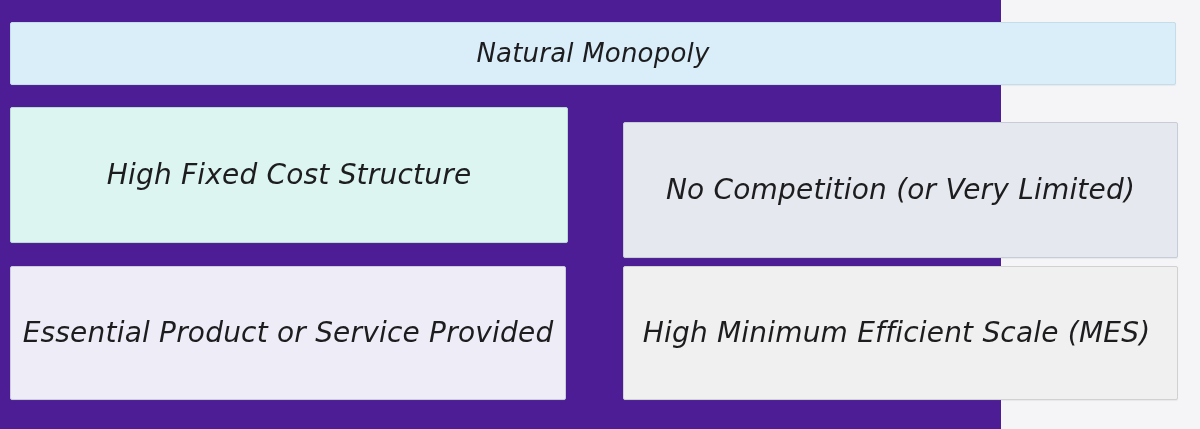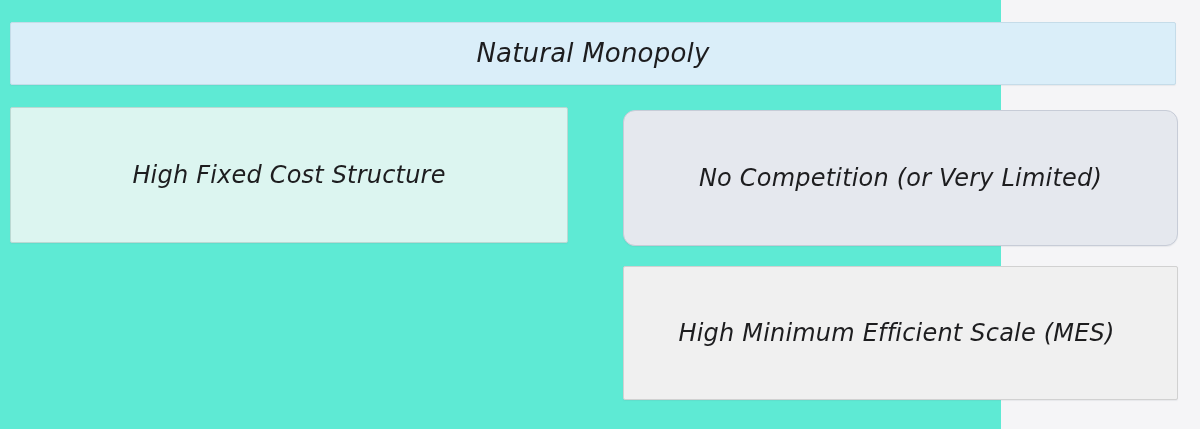--- a/index.html
+++ b/index.html
@@ -11,21 +11,21 @@
     height: 429px;
     background: #f5f5f7;
     font-family: "Liberation Sans", sans-serif;
     overflow: hidden;
   }
 
   #diagram-canvas {
     position: relative;
     width: 1001px;
     height: 429px;
-    background: #5eead4;
+    background: #4c1d95;
   }
 
   .node {
     position: absolute;
     box-sizing: border-box;
     display: flex;
     align-items: center;
     justify-content: center;
     text-align: center;
     border-style: solid;
@@ -63,26 +63,25 @@
     left: 10px;
     top: 107px;
     width: 558px;
     height: 136px;
     background: #dcf5f0;
     border-color: #bbd9d3;
   }
 
   #node-no-competition {
     left: 623px;
-    top: 110px;
+    top: 122px;
     width: 555px;
     height: 136px;
     background: #e5e8ee;
     border-color: #c7ccd7;
-    border-radius: 12px;
   }
 
   
   #node-essential-product {
     left: 10px;
     top: 266px;
     width: 556px;
     height: 134px;
     background: #eeedf7;
     border-color: #cbcbdc;
@@ -92,38 +91,41 @@
     left: 623px;
     top: 266px;
     width: 555px;
     height: 134px;
     background: #f0f0f0;
     border-color: #d1d1d1;
     padding-left: 6px;
   }
 
   .node.leaf .node-label {
-    font-size: 24px;
+    font-size: 28px;
   }
 </style>
 </head>
 <body>
 
 <div id="diagram-canvas">
 
   <div class="node root" id="node-root">
     <span class="node-label">Natural Monopoly</span>
   </div>
 
   <div class="node leaf" id="node-high-fixed-cost">
     <span class="node-label">High Fixed Cost Structure</span>
   </div>
 
   <div class="node leaf" id="node-no-competition">
     <span class="node-label">No Competition (or Very Limited)</span>
   </div>
 
+  <div class="node leaf" id="node-essential-product">
+    <span class="node-label">Essential Product or Service Provided</span>
+  </div>
 
   <div class="node leaf" id="node-high-mes">
     <span class="node-label">High Minimum Efficient Scale (MES)</span>
   </div>
 
 </div>
 
 </body></html>

